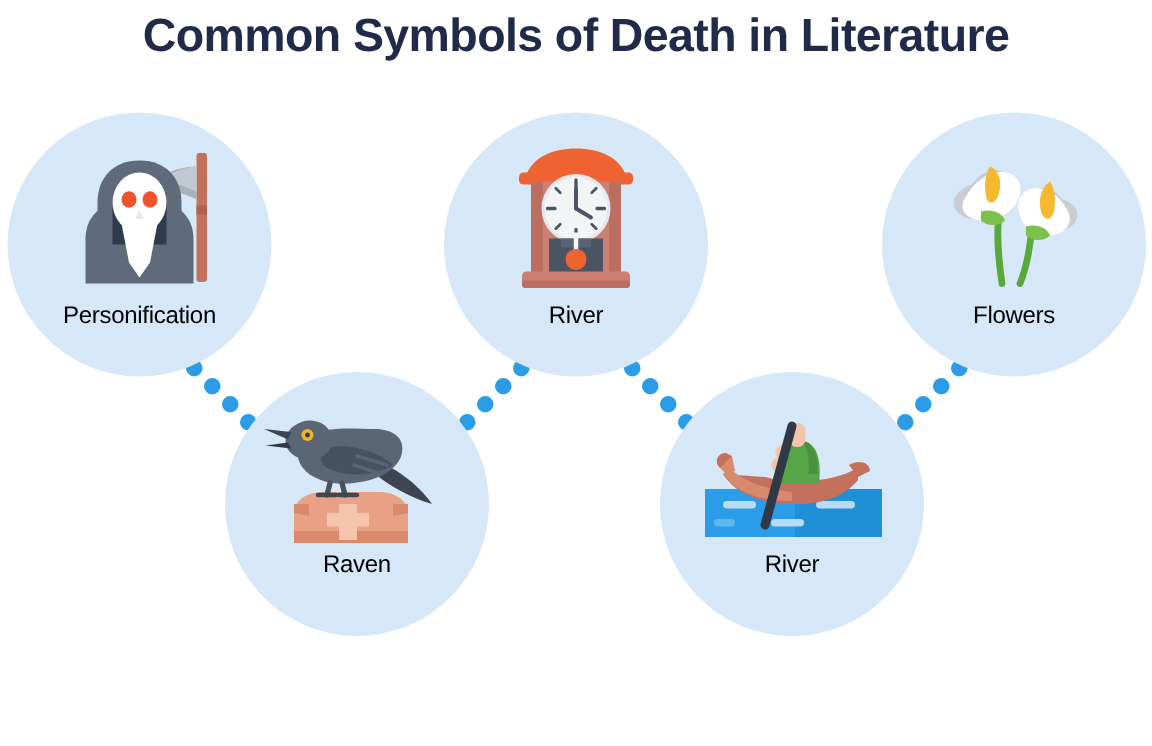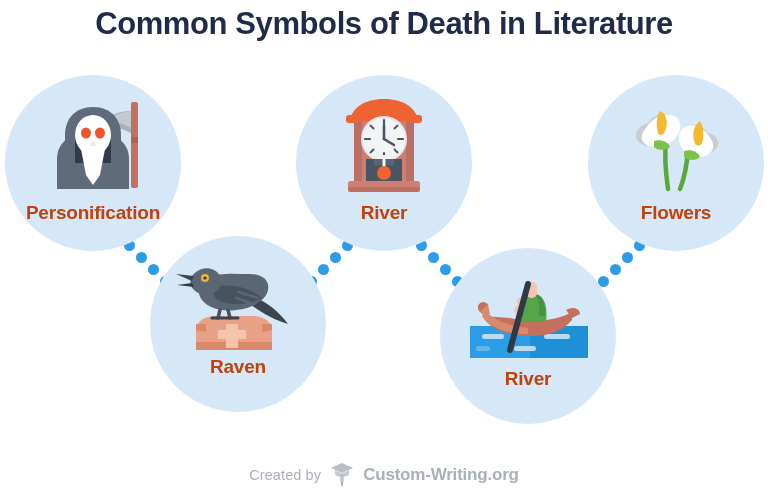--- a/index.html
+++ b/index.html
@@ -40,42 +40,42 @@
     width: 176px;
     height: 176px;
     border-radius: 50%;
     background: #d6e8f7;
   }
   .node-label {
     position: absolute;
     left: 0;
     width: 176px;
     text-align: center;
-    font-size: 19px;
-    font-weight: bold;
-    color: #c2410c;
+    font-size: 16px;
+    font-weight: normal;
+    color: #000000;
     letter-spacing: -0.2px;
   }
   .node-top .node-label { top: 127px; }
   .node-bottom .node-label { top: 120px; }
 
   .node-art {
     position: absolute;
     left: 0;
     width: 176px;
     height: 100px;
     top: 22px;
   }
   .node-bottom .node-art { top: 18px; }
 
   
   #node-personification { left: 5px;   top: 75px; }
   #node-clock           { left: 296px; top: 75px; }
   #node-flowers         { left: 588px; top: 75px; }
-  #node-raven           { left: 150px; top: 236px; }
+  #node-raven           { left: 150px; top: 248px; }
   #node-river           { left: 440px; top: 248px; }
 
   
   .connector {
     position: absolute;
     width: 0;
     height: 0;
   }
   .dot {
     position: absolute;
@@ -302,28 +302,14 @@
 
         <path d="M80 38 C74 40 72 46 77 48 L84 44 Z" fill="#f4c4ac"></path>
         <path d="M82 30 C76 32 75 38 80 40 L86 36 Z" fill="#f4c4ac"></path>
 
         <path d="M88 18 L70 84" stroke="#2f3a46" stroke-width="6" stroke-linecap="round"></path>
       </svg>
     </div>
     <div class="node-label">River</div>
   </div>
 
-  <div class="footer">
-    <span class="footer-created">Created by</span>
-    <span>
-      <svg class="footer-logo" viewBox="0 0 24 26">
-        <path d="M12 1 L23 6 L12 11 L1 6 Z" fill="#b8bdc6"></path>
-        <path d="M5 8.2 L5 13 C5 13 8 15 12 15 C16 15 19 13 19 13 L19 8.2 L12 11.4 Z" fill="#c7ccd3"></path>
-        <path d="M10.5 12 L13.5 12 L13.5 16 L10.5 16 Z" fill="#b8bdc6"></path>
-        <path d="M9.6 16 L14.4 16 L13.6 19 L10.4 19 Z" fill="#c7ccd3"></path>
-        <path d="M10.4 19 L13.6 19 L12 25.5 Z" fill="#b8bdc6"></path>
-        <rect x="11.6" y="20" width="0.9" height="4" fill="#9aa0ab"></rect>
-      </svg>
-    </span>
-    <span class="footer-brand">Custom-Writing.org</span>
-  </div>
 
 </div>
 
 </body></html>

